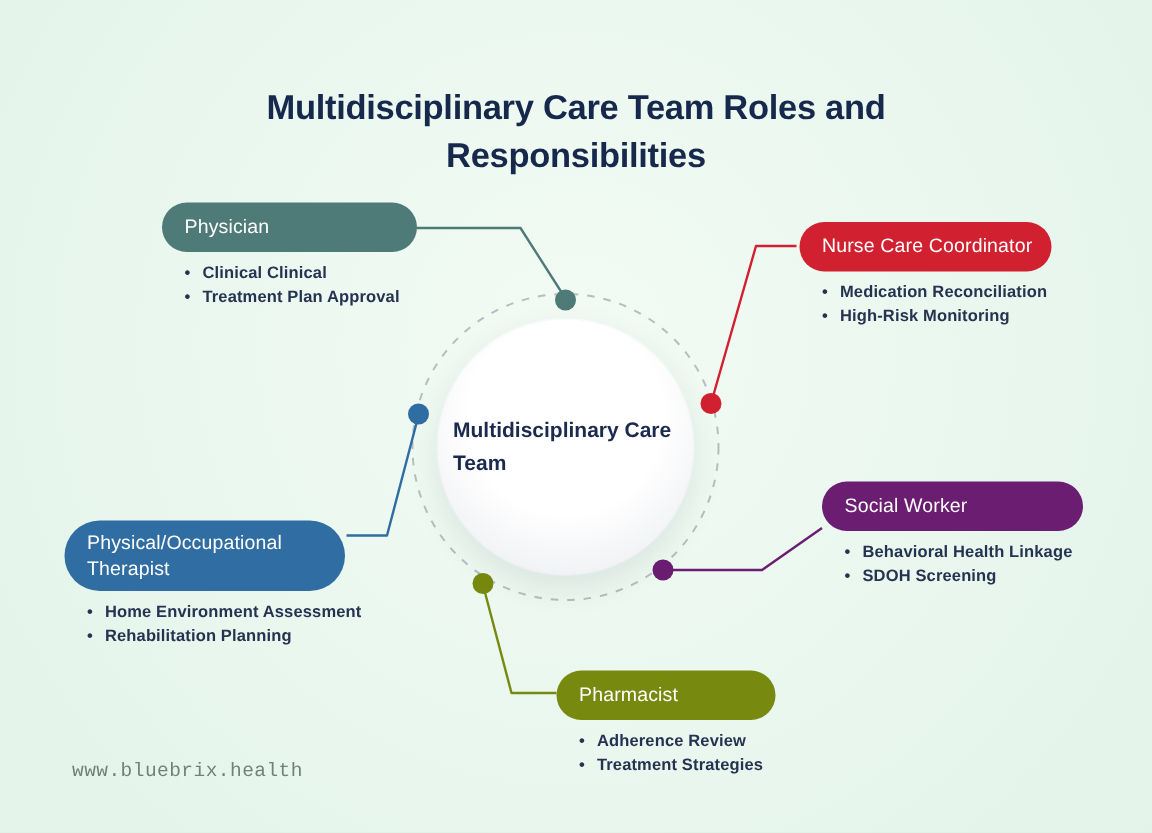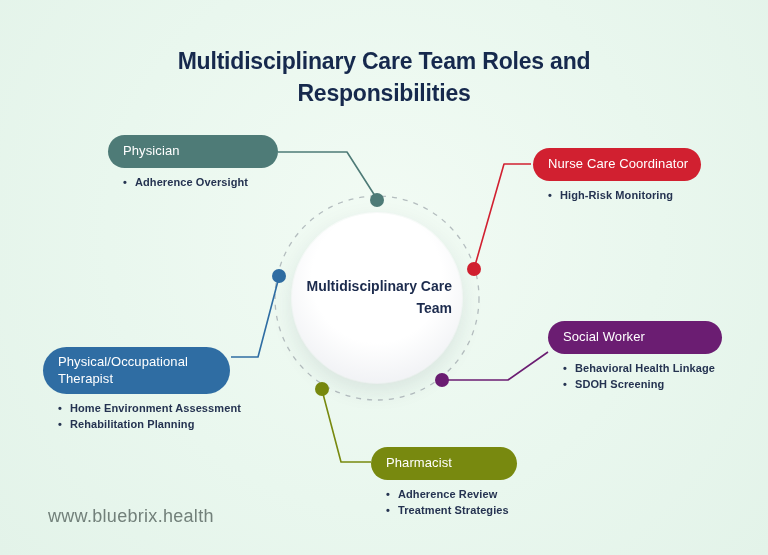--- a/index.html
+++ b/index.html
@@ -2,33 +2,33 @@
 <html><head>
 <meta charset="utf-8">
 <style>
   html,body{margin:0;padding:0;}
   body{font-family:"Liberation Sans",sans-serif;background:#dfeee4;}
   #canvas{
     position:relative;width:768px;height:555px;overflow:hidden;
     background:radial-gradient(circle at 50% 42%, #f2fbf4 0%, #e9f7ee 55%, #e3f3e9 100%);
   }
   .page-title{
-    position:absolute;left:0;right:0;top:42px;margin:4px auto;width:560px;
+    position:absolute;left:0;right:0;top:42px;margin:14px auto;width:560px;
     text-align:center;font-size:23px;font-weight:800;line-height:1.38;
     color:#16294d;letter-spacing:-0.2px;
   }
   svg.wires{position:absolute;left:0;top:0;width:768px;height:555px;}
   .hub{
     position:absolute;left:292px;top:213px;width:170px;height:170px;border-radius:50%;
     background:radial-gradient(circle at 50% 38%, #ffffff 48%, #e7e9ee 100%);
     box-shadow:0 8px 22px rgba(30,50,70,0.10), 0 0 0 1px rgba(255,255,255,0.8);
     display:flex;align-items:center;justify-content:center;
   }
   .hub-label{
-    width:150px;text-align:right;font-size:14px;font-weight:800;
+    width:150px;text-align:left;font-size:14px;font-weight:800;
     color:#1c2b4d;line-height:1.55;
   }
   .card{position:absolute;}
   .pill{
     display:inline-flex;align-items:center;box-sizing:border-box;
     min-height:33px;border-radius:17px;padding:6px 13px 6px 15px;
     color:#ffffff;font-size:13px;font-weight:400;letter-spacing:0.1px;line-height:1.3;
   }
   .card-physician{left:108px;top:135px;}
   .card-physician .pill{min-width:170px;}
@@ -42,21 +42,21 @@
   .card-pharmacist .pill{min-width:146px;white-space:nowrap;text-align:center;}
   ul.role-items{
     list-style:none;margin:7px 0 0 15px;padding:0;
   }
   ul.role-items li{
     white-space:nowrap;font-size:11px;font-weight:700;color:#253351;
     line-height:15.5px;letter-spacing:0.1px;
   }
   ul.role-items li::before{content:"\2022";margin-right:8px;color:#253351;}
   .watermark{
-    position:absolute;left:48px;top:506px;font-size:18px;color:#72807a;letter-spacing:0.3px;
+    position:absolute;left:48px;top:506px;font-size:13px;color:#72807a;letter-spacing:0.3px;font-family:Liberation Mono, monospace;
   }
 </style>
 </head>
 <body>
 
 <div id="canvas">
 
   <h1 class="page-title">Multidisciplinary Care Team Roles and Responsibilities</h1>
 
   <svg class="wires" viewBox="0 0 768 555">
@@ -77,29 +77,31 @@
 
   <div class="hub">
     <div class="hub-label">Multidisciplinary Care Team</div>
   </div>
 
   <div class="card card-physician">
     <div class="pill" style="background: rgb(78, 123, 119);">
       <span>Physician</span>
     </div>
     <ul class="role-items">
-      <li>Adherence Oversight</li>
+      <li>Clinical Clinical</li>
+      <li>Treatment Plan Approval</li>
     </ul>
   </div>
 
   <div class="card card-nurse">
     <div class="pill" style="background: rgb(209, 32, 48);">
       <span>Nurse Care Coordinator</span>
     </div>
     <ul class="role-items">
+      <li>Medication Reconciliation</li>
       <li>High-Risk Monitoring</li>
     </ul>
   </div>
 
   <div class="card card-therapist">
     <div class="pill" style="background: rgb(47, 109, 163); margin-top: 12px;">
       <span>Physical/Occupational Therapist</span>
     </div>
     <ul class="role-items">
       <li>Home Environment Assessment</li>

